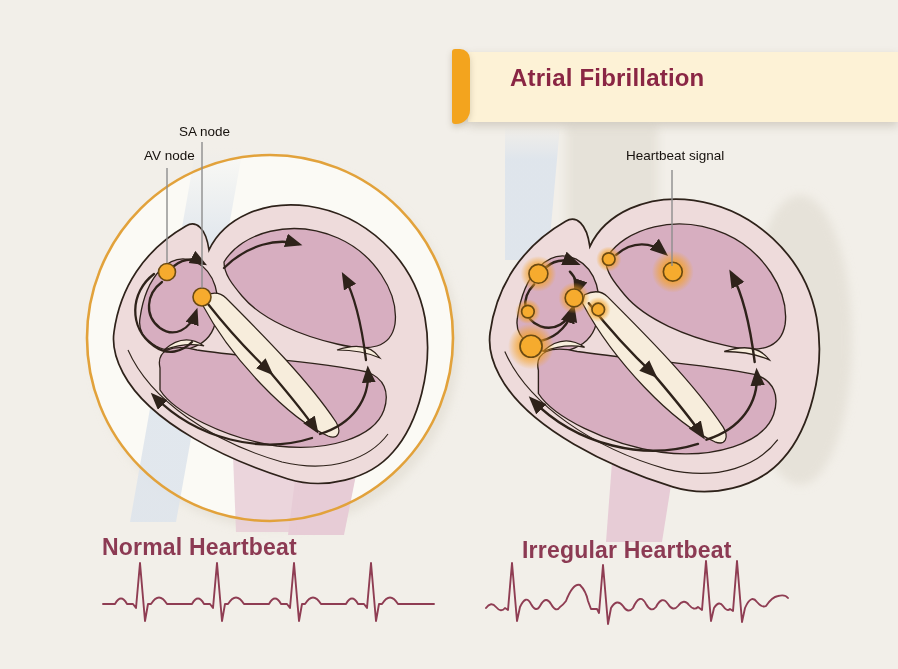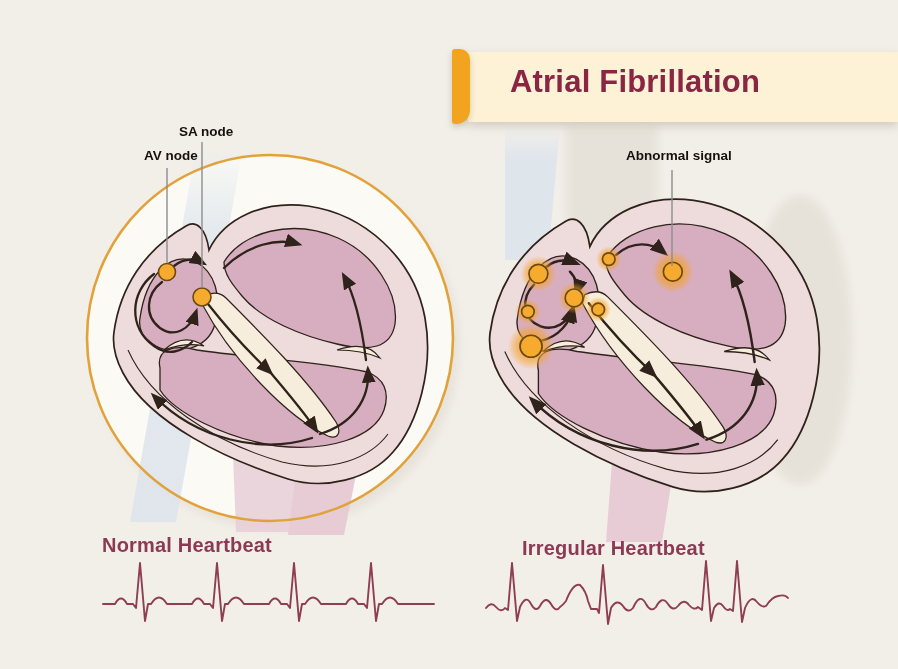--- a/index.html
+++ b/index.html
@@ -9,32 +9,32 @@
 
   
   .banner{position:absolute;left:468px;top:52px;width:430px;height:70px;
           background:var(--banner-bg,#fdf2d6);
           box-shadow:0 4px 9px rgba(96,82,55,.22);}
   .ribbon{position:absolute;left:452px;top:49px;width:18px;height:75px;
           background:var(--banner-accent,#f3a41e);
           border-radius:3px 10px 14px 3px;
           box-shadow:0 3px 6px rgba(96,82,55,.25);}
   .page-title{position:absolute;left:510px;top:64px;margin:0;
-          font-size:31px;font-weight:bold;letter-spacing:.2px;
+          font-size:24px;font-weight:bold;letter-spacing:.2px;
           color:var(--title-color,#8a2644);}
 
   
   .node-label{position:absolute;font-size:13.5px;color:var(--label-color,#16110d);
-          font-weight:700;white-space:nowrap;}
+          font-weight:400;white-space:nowrap;}
   .lbl-sa{left:179px;top:124px;}
   .lbl-av{left:144px;top:148px;text-align:right;}
   .lbl-ab{left:626px;top:148px;}
 
   
-  .heading{position:absolute;font-size:20px;font-weight:600;letter-spacing:.2px;
+  .heading{position:absolute;font-size:23px;font-weight:600;letter-spacing:.2px;
           color:var(--heading-color,#8c3a53);text-align:center;}
   .hd-normal{left:102px;top:534px;}
   .hd-irregular{left:522px;top:537px;}
   .vessel-pink{fill:var(--vessel-pink,#e7ccd6);}
   .mag-fill{fill:var(--circle-fill,#fbfaf5);}
   .mag-ring{fill:none;stroke:var(--circle-stroke,#e2a23b);stroke-width:2.6;}
   .heart-outer{fill:var(--heart-outer,#eedbdb);stroke:var(--heart-outline,#2e221a);stroke-width:1.7;}
   .chamber{fill:var(--heart-chamber,#d7aec0);stroke:var(--heart-outline,#2e221a);stroke-width:1.3;}
   .septum{fill:var(--septum,#f7eddc);stroke:var(--heart-outline,#2e221a);stroke-width:1.2;}
   .innerline{fill:none;stroke:var(--heart-outline,#2e221a);stroke-width:1.1;}
@@ -157,17 +157,17 @@
     <path class="ecg" d="M 103,604 h 12 q 6,-11 12,0 h 6 l 3,4 l 4,-45 l 5,58 l 3,-17 h 3 q 8,-13 16,0 h 25 q 6,-11 12,0 h 6 l 3,4 l 4,-45 l 5,58 l 3,-17 h 3 q 8,-13 16,0 h 25 q 6,-11 12,0 h 6 l 3,4 l 4,-45 l 5,58 l 3,-17 h 3 q 8,-13 16,0 h 25 q 6,-11 12,0 h 6 l 3,4 l 4,-45 l 5,58 l 3,-17 h 3 q 8,-13 16,0 h 36"></path>
     <path class="ecg" d="M 486,608 q 5,-7 10,-1 q 5,6 9,1 l 3,2 l 4,-47 l 5,58 l 3,-14 q 6,-13 11,-3 q 5,9 9,2 q 6,-11 11,-2 q 5,9 9,3 q 3,-2 6,-6 q 7,-18 14,-16 q 6,6 8,16 l 3,8 h 6 l 2,4 l 4,-48 l 5,59 l 3,-16 q 6,-10 12,-2 q 5,8 10,2 q 7,-16 13,-4 q 5,9 10,3 q 6,-12 12,-3 q 5,8 10,2 q 6,-8 11,-1 q 5,6 9,2 l 4,3 l 4,-49 l 5,60 l 3,-13 q 5,-8 9,-2 q 4,6 7,3 l 3,2 l 4,-50 l 5,61 l 3,-14 q 6,-14 12,-6 q 5,6 9,4 q 6,-9 12,-10 q 7,-2 10,2"></path>
   </svg>
 
   <div class="banner"></div>
   <div class="ribbon"></div>
   <h1 class="page-title">Atrial Fibrillation</h1>
 
   <span class="node-label lbl-sa">SA node</span>
   <span class="node-label lbl-av">AV node</span>
-  <span class="node-label lbl-ab">Abnormal signal</span>
+  <span class="node-label lbl-ab">Heartbeat signal</span>
 
   <div class="heading hd-normal">Normal Heartbeat</div>
   <div class="heading hd-irregular">Irregular Heartbeat</div>
 </div>
 
 </body></html>

